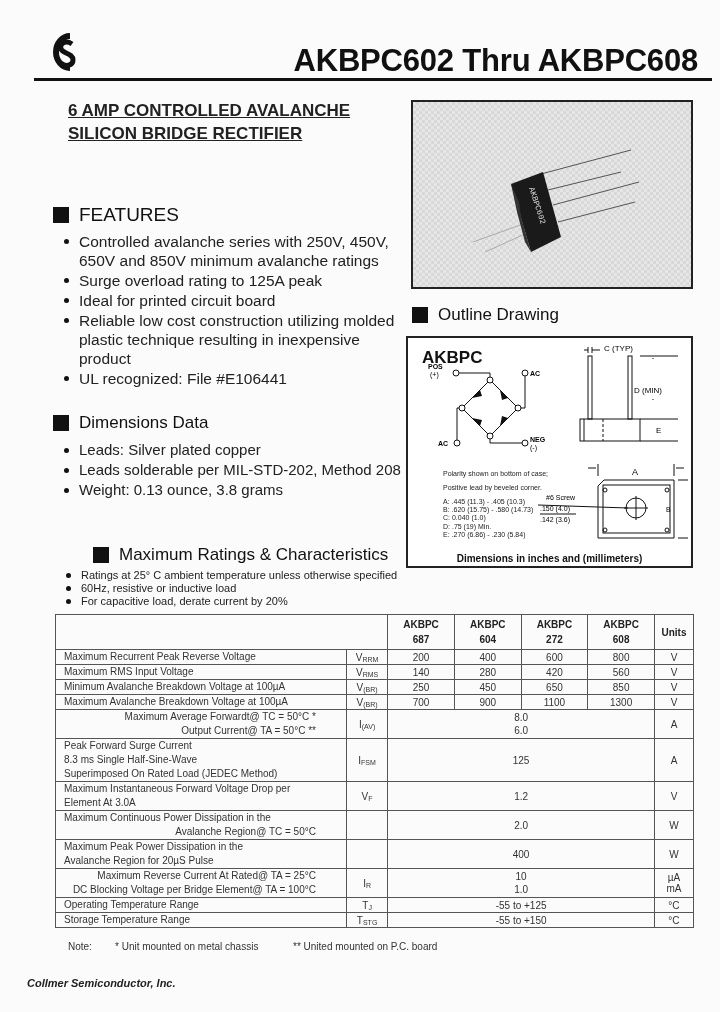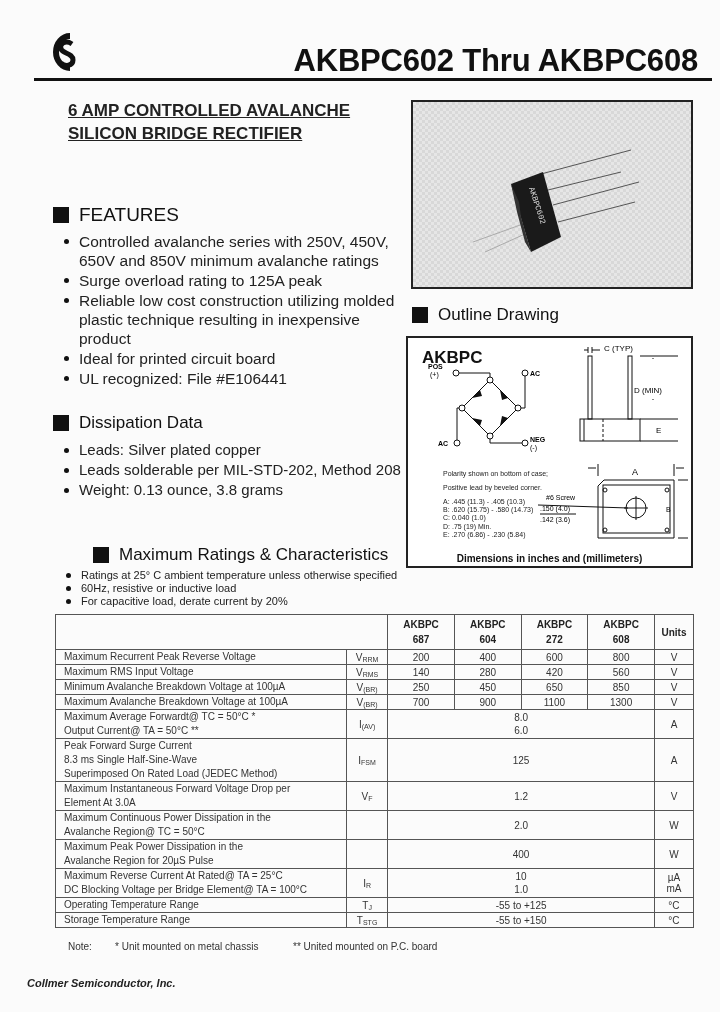--- a/index.html
+++ b/index.html
@@ -51,21 +51,21 @@
 
   table.specs { position: absolute; left: 55px; top: 614px; width: 639px; border-collapse: collapse; font-size: 10px; color: #333; }
   table.specs td, table.specs th { border: 1px solid #555; padding: 0 4px; font-weight: normal; }
   table.specs .hdr th { font-weight: bold; color: #222; text-align: center; line-height: 15px; padding: 2px 0; font-size: 10px; }
   table.specs .hdr th.blank { border-left: 1px solid #555; }
   table.specs td.param { width: 305px; line-height: 14px; padding-left: 8px; border-right: none; }
   table.specs td.sym { width: 42px; text-align: center; }
   table.specs td.val { width: 69px; text-align: center; line-height: 13px; }
   table.specs td.units { width: 40px; text-align: center; }
   table.specs tr { height: 14px; }
-  .cond-line { display: flex; justify-content: flex-start; }
+  .cond-line { display: flex; justify-content: flex-end; }
   .cond-line .c { padding-right: 26px; }
   sub { font-size: 7px; vertical-align: -1px; }
 
   .note-label { position: absolute; left: 68px; top: 941px; font-size: 10px; color: #333; }
   .note1 { position: absolute; left: 115px; top: 941px; font-size: 10px; color: #333; }
   .note2 { position: absolute; left: 293px; top: 941px; font-size: 10px; color: #333; }
   .company { position: absolute; left: 27px; top: 977px; font-size: 11px; font-weight: bold; font-style: italic; color: #222; }
 </style>
 </head>
 <body>
@@ -82,28 +82,28 @@
   <div>SILICON BRIDGE RECTIFIER</div>
 </div>
 
 <div class="sec-head features-head">
   <span class="sq"></span>
   <span>FEATURES</span>
 </div>
 <ul class="bul features-list">
   <li>Controlled avalanche series with 250V, 450V, 650V and 850V minimum avalanche ratings</li>
   <li>Surge overload rating to 125A peak</li>
+  <li>Ideal for printed circuit board</li>
   <li>Reliable low cost construction utilizing molded plastic technique resulting in inexpensive product</li>
-  <li>Ideal for printed circuit board</li>
   <li>UL recognized: File #E106441</li>
 </ul>
 
 <div class="sec-head mech-head">
   <span class="sq"></span>
-  <span>Dissipation Data</span>
+  <span>Dimensions Data</span>
 </div>
 <ul class="bul mech-list">
   <li>Leads: Silver plated copper</li>
   <li>Leads solderable per MIL-STD-202, Method 208</li>
   <li>Weight: 0.13 ounce, 3.8 grams</li>
 </ul>
 
 <div class="photo">
   <svg width="278" height="185" viewBox="0 0 278 185">
     <line x1="128" y1="72" x2="218" y2="48" stroke="#555" stroke-width="1"></line>

